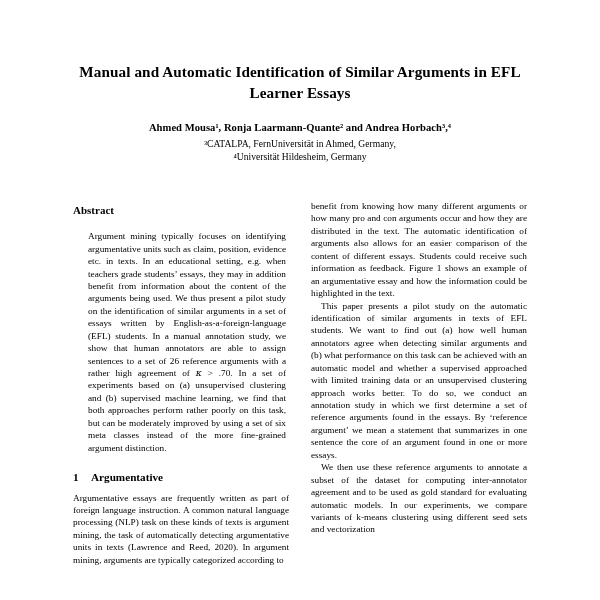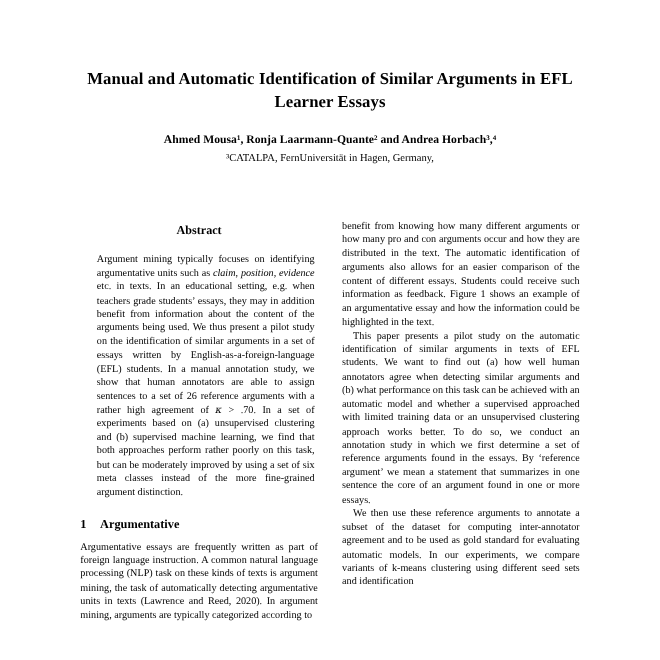--- a/index.html
+++ b/index.html
@@ -71,21 +71,21 @@
     overflow: hidden;
   }
   .col {
     width: 216px;
     flex: 0 0 216px;
     overflow: hidden;
     height: 400px;
   }
 
   .abstract-head {
-    text-align: center;
+    text-align: left;
     font-size: 11px;
     font-weight: bold;
     margin: 4px 0 0 0;
     line-height: 1.2;
   }
   .abstract-body {
     margin-top: 13px;
     padding-left: 15px;
     padding-right: 3px;
   }
@@ -111,33 +111,34 @@
     font-size: 11.2px;
     font-weight: bold;
     line-height: 1.2;
     display: flex;
     gap: 10px;
   }
   .section-num {
     display: inline-block;
     min-width: 8px;
   }
-  .italic { font-style: italic; }
+  .italic { }
   .greek { font-style: italic; font-family: "DejaVu Serif", serif; }
 </style>
 </head>
 <body>
 
 <div class="page">
 
   <div class="title-block">
     <h1 class="paper-title">Manual and Automatic Identification of Similar Arguments in EFL Learner Essays</h1>
     <div class="authors">Ahmed Mousa¹, Ronja Laarmann-Quante² and Andrea Horbach³,⁴</div>
     <div class="affils">
-      <span class="affil-line">³CATALPA, FernUniversität in Hagen, Germany,</span>
+      <span class="affil-line">³CATALPA, FernUniversität in Ahmed, Germany,</span>
+      <span class="affil-line">⁴Universität Hildesheim, Germany</span>
     </div>
   </div>
 
   <div class="columns">
 
     <div class="col left">
       <div class="abstract-head">Abstract</div>
       <div class="abstract-body">
         <p class="para"><span>Argument mining typically focuses on identifying argumentative units such as </span><span class="italic">claim, position, evidence</span><span> etc. in texts. In an educational setting, e.g. when teachers grade students’ essays, they may in addition benefit from information about the content of the arguments being used. We thus present a pilot study on the identification of similar arguments in a set of essays written by English-as-a-foreign-language (EFL) students. In a manual annotation study, we show that human annotators are able to assign sentences to a set of 26 reference arguments with a rather high agreement of </span><span class="greek">κ</span><span> &gt; .70. In a set of experiments based on (a) unsupervised clustering and (b) supervised machine learning, we find that both approaches perform rather poorly on this task, but can be moderately improved by using a set of six meta classes instead of the more fine-grained argument distinction.</span></p>
       </div>
@@ -145,17 +146,17 @@
       <div class="section-head">
         <span class="section-num">1</span>
         <span>Argumentative</span>
       </div>
       <p class="para">Argumentative essays are frequently written as part of foreign language instruction. A common natural language processing (NLP) task on these kinds of texts is argument mining, the task of automatically detecting argumentative units in texts (Lawrence and Reed, 2020). In argument mining, arguments are typically categorized according to</p>
     </div>
 
     <div class="col right">
       <p class="para">benefit from knowing how many different arguments or how many pro and con arguments occur and how they are distributed in the text. The automatic identification of arguments also allows for an easier comparison of the content of different essays. Students could receive such information as feedback. Figure 1 shows an example of an argumentative essay and how the information could be highlighted in the text.</p>
       <p class="para">This paper presents a pilot study on the automatic identification of similar arguments in texts of EFL students. We want to find out (a) how well human annotators agree when detecting similar arguments and (b) what performance on this task can be achieved with an automatic model and whether a supervised approached with limited training data or an unsupervised clustering approach works better. To do so, we conduct an annotation study in which we first determine a set of reference arguments found in the essays. By ‘reference argument’ we mean a statement that summarizes in one sentence the core of an argument found in one or more essays.</p>
-      <p class="para">We then use these reference arguments to annotate a subset of the dataset for computing inter-annotator agreement and to be used as gold standard for evaluating automatic models. In our experiments, we compare variants of k-means clustering using different seed sets and identification</p>
+      <p class="para">We then use these reference arguments to annotate a subset of the dataset for computing inter-annotator agreement and to be used as gold standard for evaluating automatic models. In our experiments, we compare variants of k-means clustering using different seed sets and vectorization</p>
     </div>
 
   </div>
 </div>
 
 </body></html>

